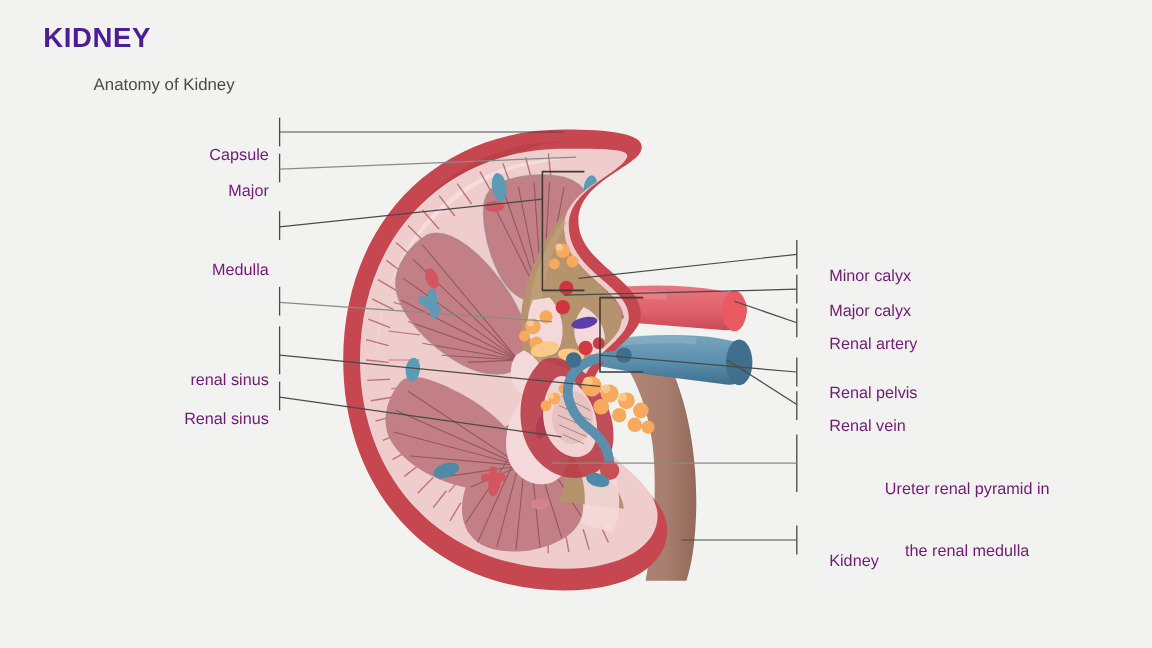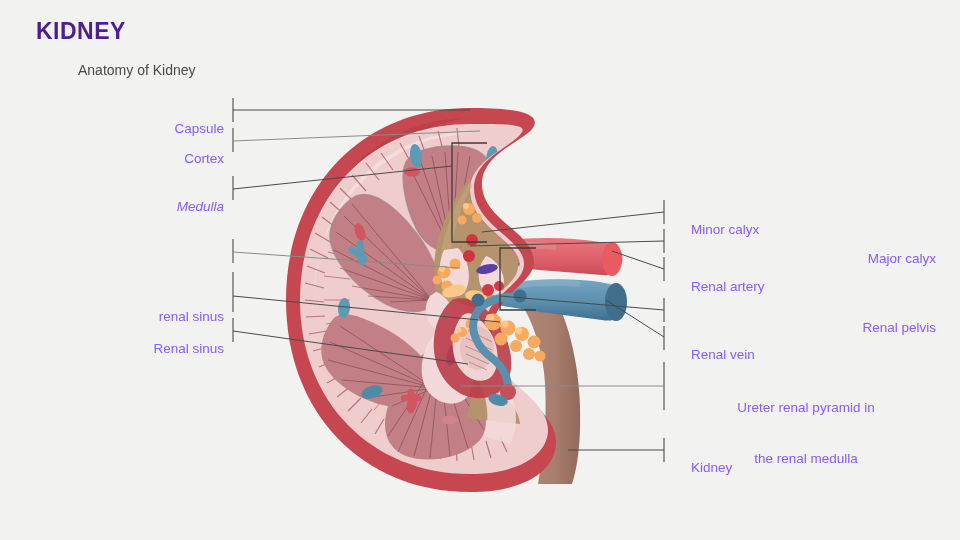--- a/index.html
+++ b/index.html
@@ -14,21 +14,21 @@
     position:absolute;left:36px;top:18px;
     font-size:23px;font-weight:bold;color:#4c1d95;
     letter-spacing:.5px;
   }
   .subtitle{
     position:absolute;left:38px;top:62px;
     font-size:14px;font-weight:normal;color:#4a4a4a;margin-left:40px;
   }
   .label{
     position:absolute;
-    font-size:13.5px;color:#8b5cf6;
+    font-size:13.5px;color:#701a75;
     line-height:17px;white-space:pre;
   }
   .label.left{text-align:right;}
   .label.right{text-align:left;}
   svg{display:block;}
   .leader{stroke:#4a4a4a;stroke-width:1;fill:none;}
   .leader.light{stroke:#8a8a8a;}
   .tick{stroke:#4a4a4a;stroke-width:1.1;}
   .bracket{stroke:#3b3b3b;stroke-width:1.3;fill:none;}
 </style>
@@ -411,42 +411,42 @@
     <g>
       <path class="bracket" d="M487 143 L 452 143 L 452 242 L 487 242"></path>
       <path class="bracket" d="M536 248 L 500 248 L 500 310 L 536 310"></path>
     </g>
   </svg>
 
   <div class="label left" style="right:736px;top:103px;width:200px;">
     <span>Capsule</span>
   </div>
   <div class="label left" style="right:736px;top:133px;width:200px;">
-    <span>Cortex</span>
-  </div>
-  <div class="label left" style="right:736px;top:181px;width:200px;font-style:italic;">
+    <span>Major</span>
+  </div>
+  <div class="label left" style="right:736px;top:199px;width:200px;">
     <span>Medulla</span>
   </div>
   <div class="label left" style="right:736px;top:274px;width:200px;">
     <div>renal sinus</div>
   </div>
   <div class="label left" style="right:736px;top:323px;width:200px;">
     <span>Renal sinus</span>
   </div>
 
   <div class="label right" style="left:676px;top:204px;width:260px;">
     <span>Minor calyx</span>
   </div>
-  <div class="label right" style="left:676px;top:233px;width:260px;text-align:right;">
+  <div class="label right" style="left:676px;top:233px;width:260px;">
     <span>Major calyx</span>
   </div>
   <div class="label right" style="left:676px;top:261px;width:260px;">
     <span>Renal artery</span>
   </div>
-  <div class="label right" style="left:676px;top:302px;width:260px;text-align:right;">
+  <div class="label right" style="left:676px;top:302px;width:260px;">
     <span>Renal pelvis</span>
   </div>
   <div class="label right" style="left:676px;top:329px;width:260px;">
     <span>Renal vein</span>
   </div>
   <div class="label right" style="left:676px;top:365px;width:260px;text-align:center;">
     <div>Ureter renal pyramid in</div>
     <div>the renal medulla</div>
   </div>
   <div class="label right" style="left:676px;top:442px;width:260px;">

